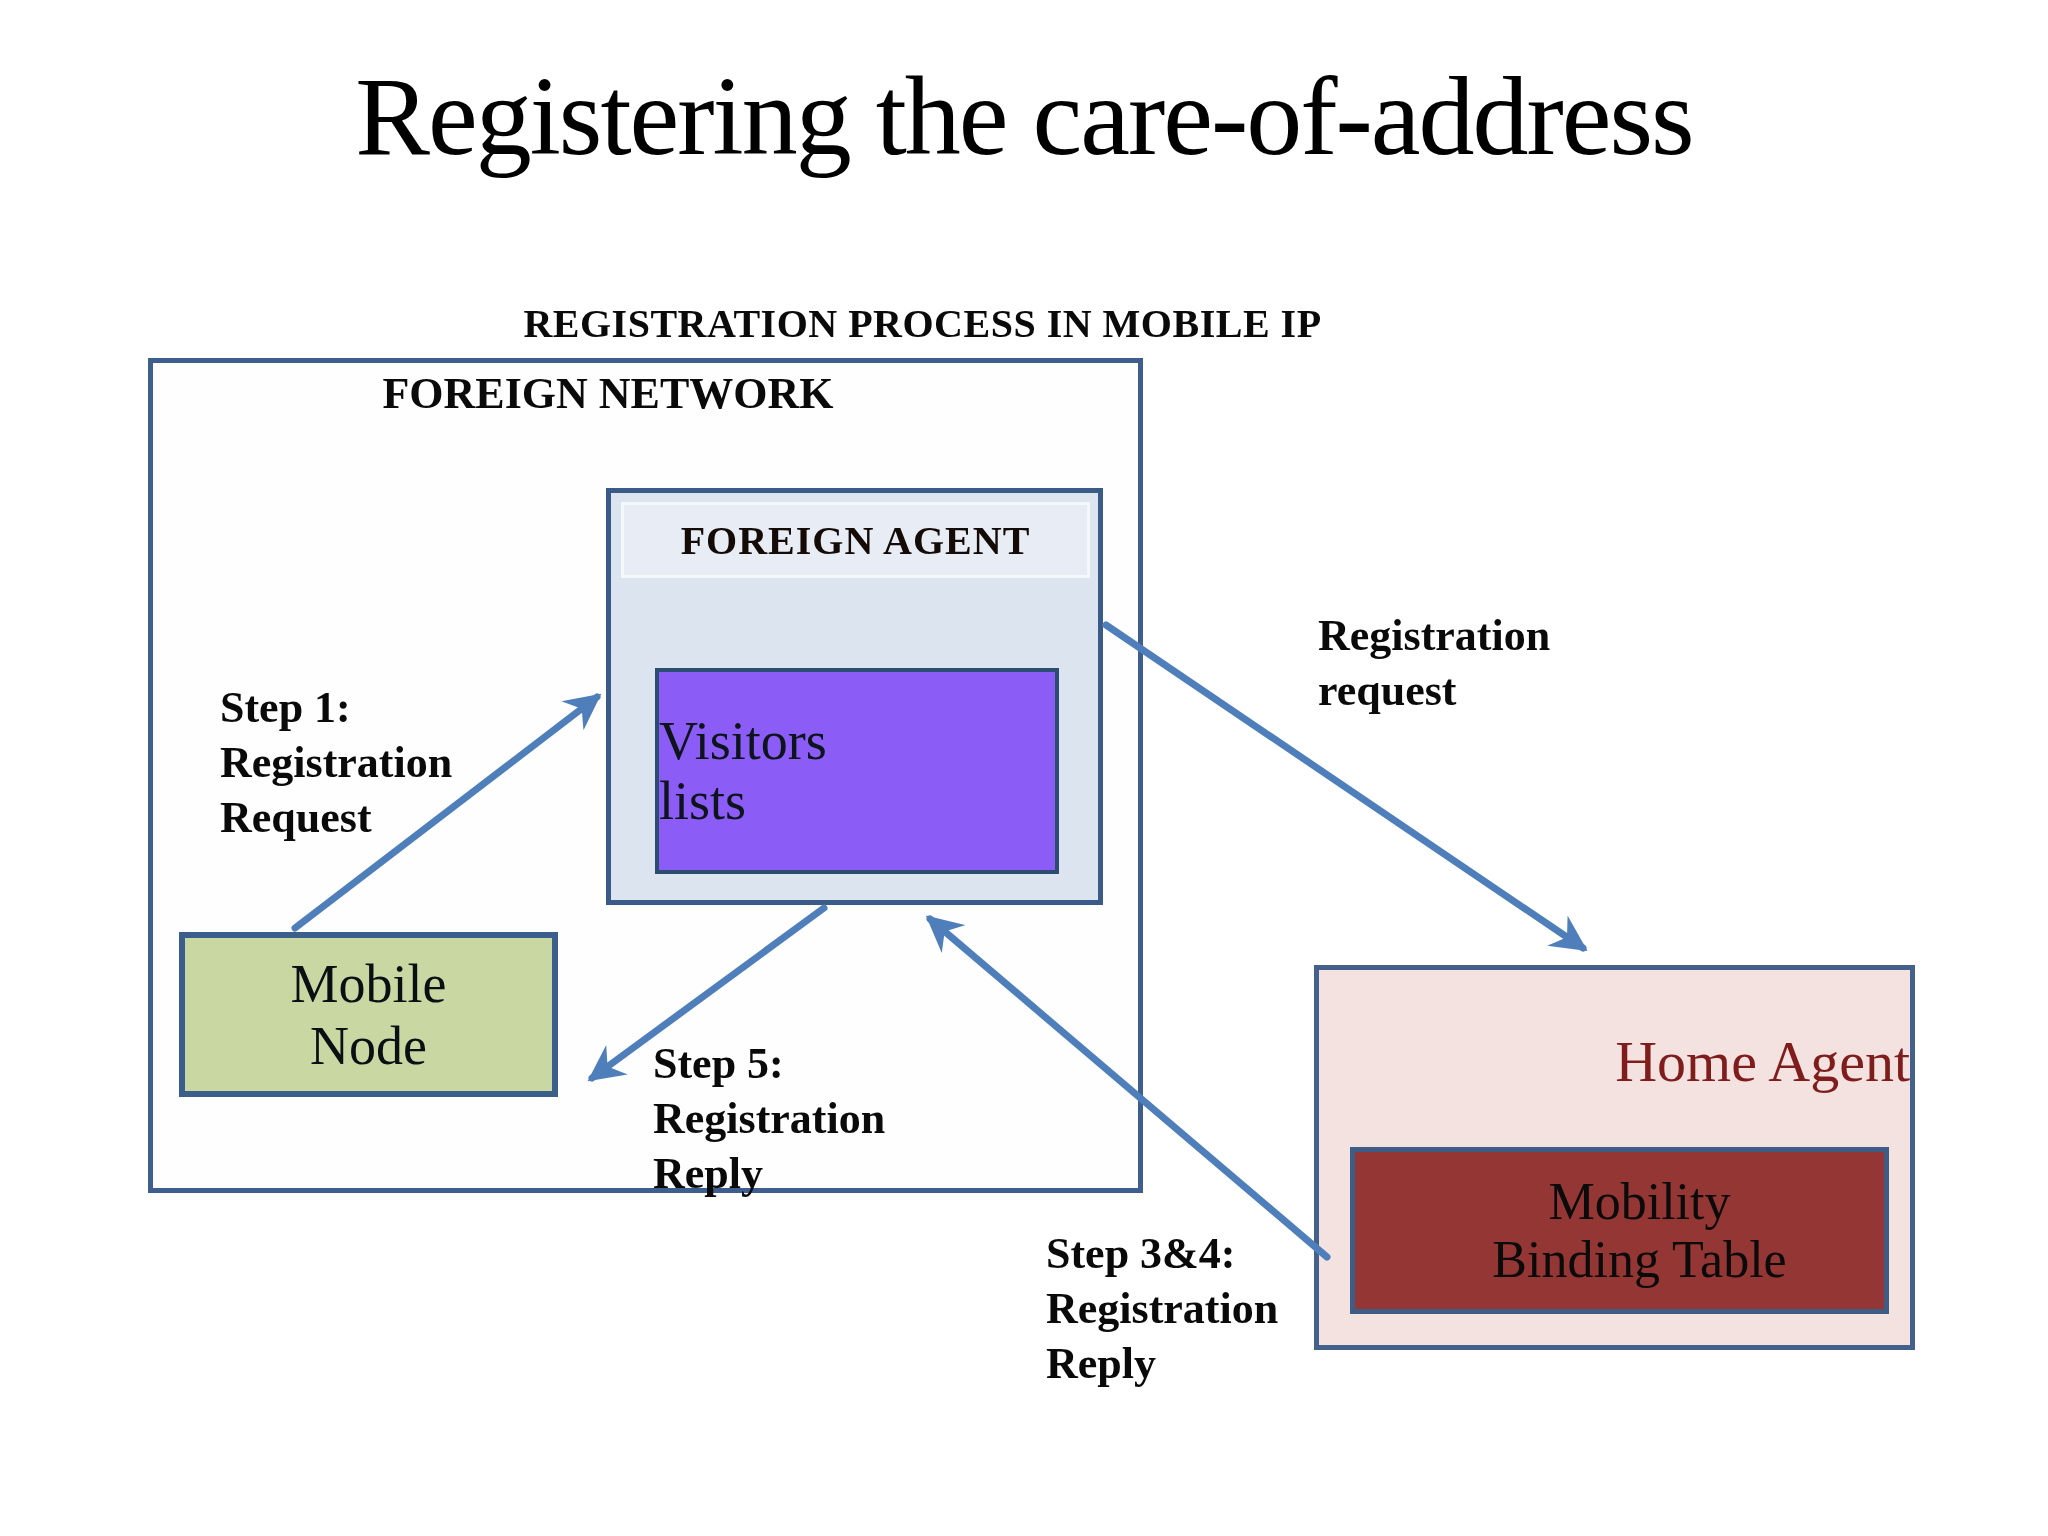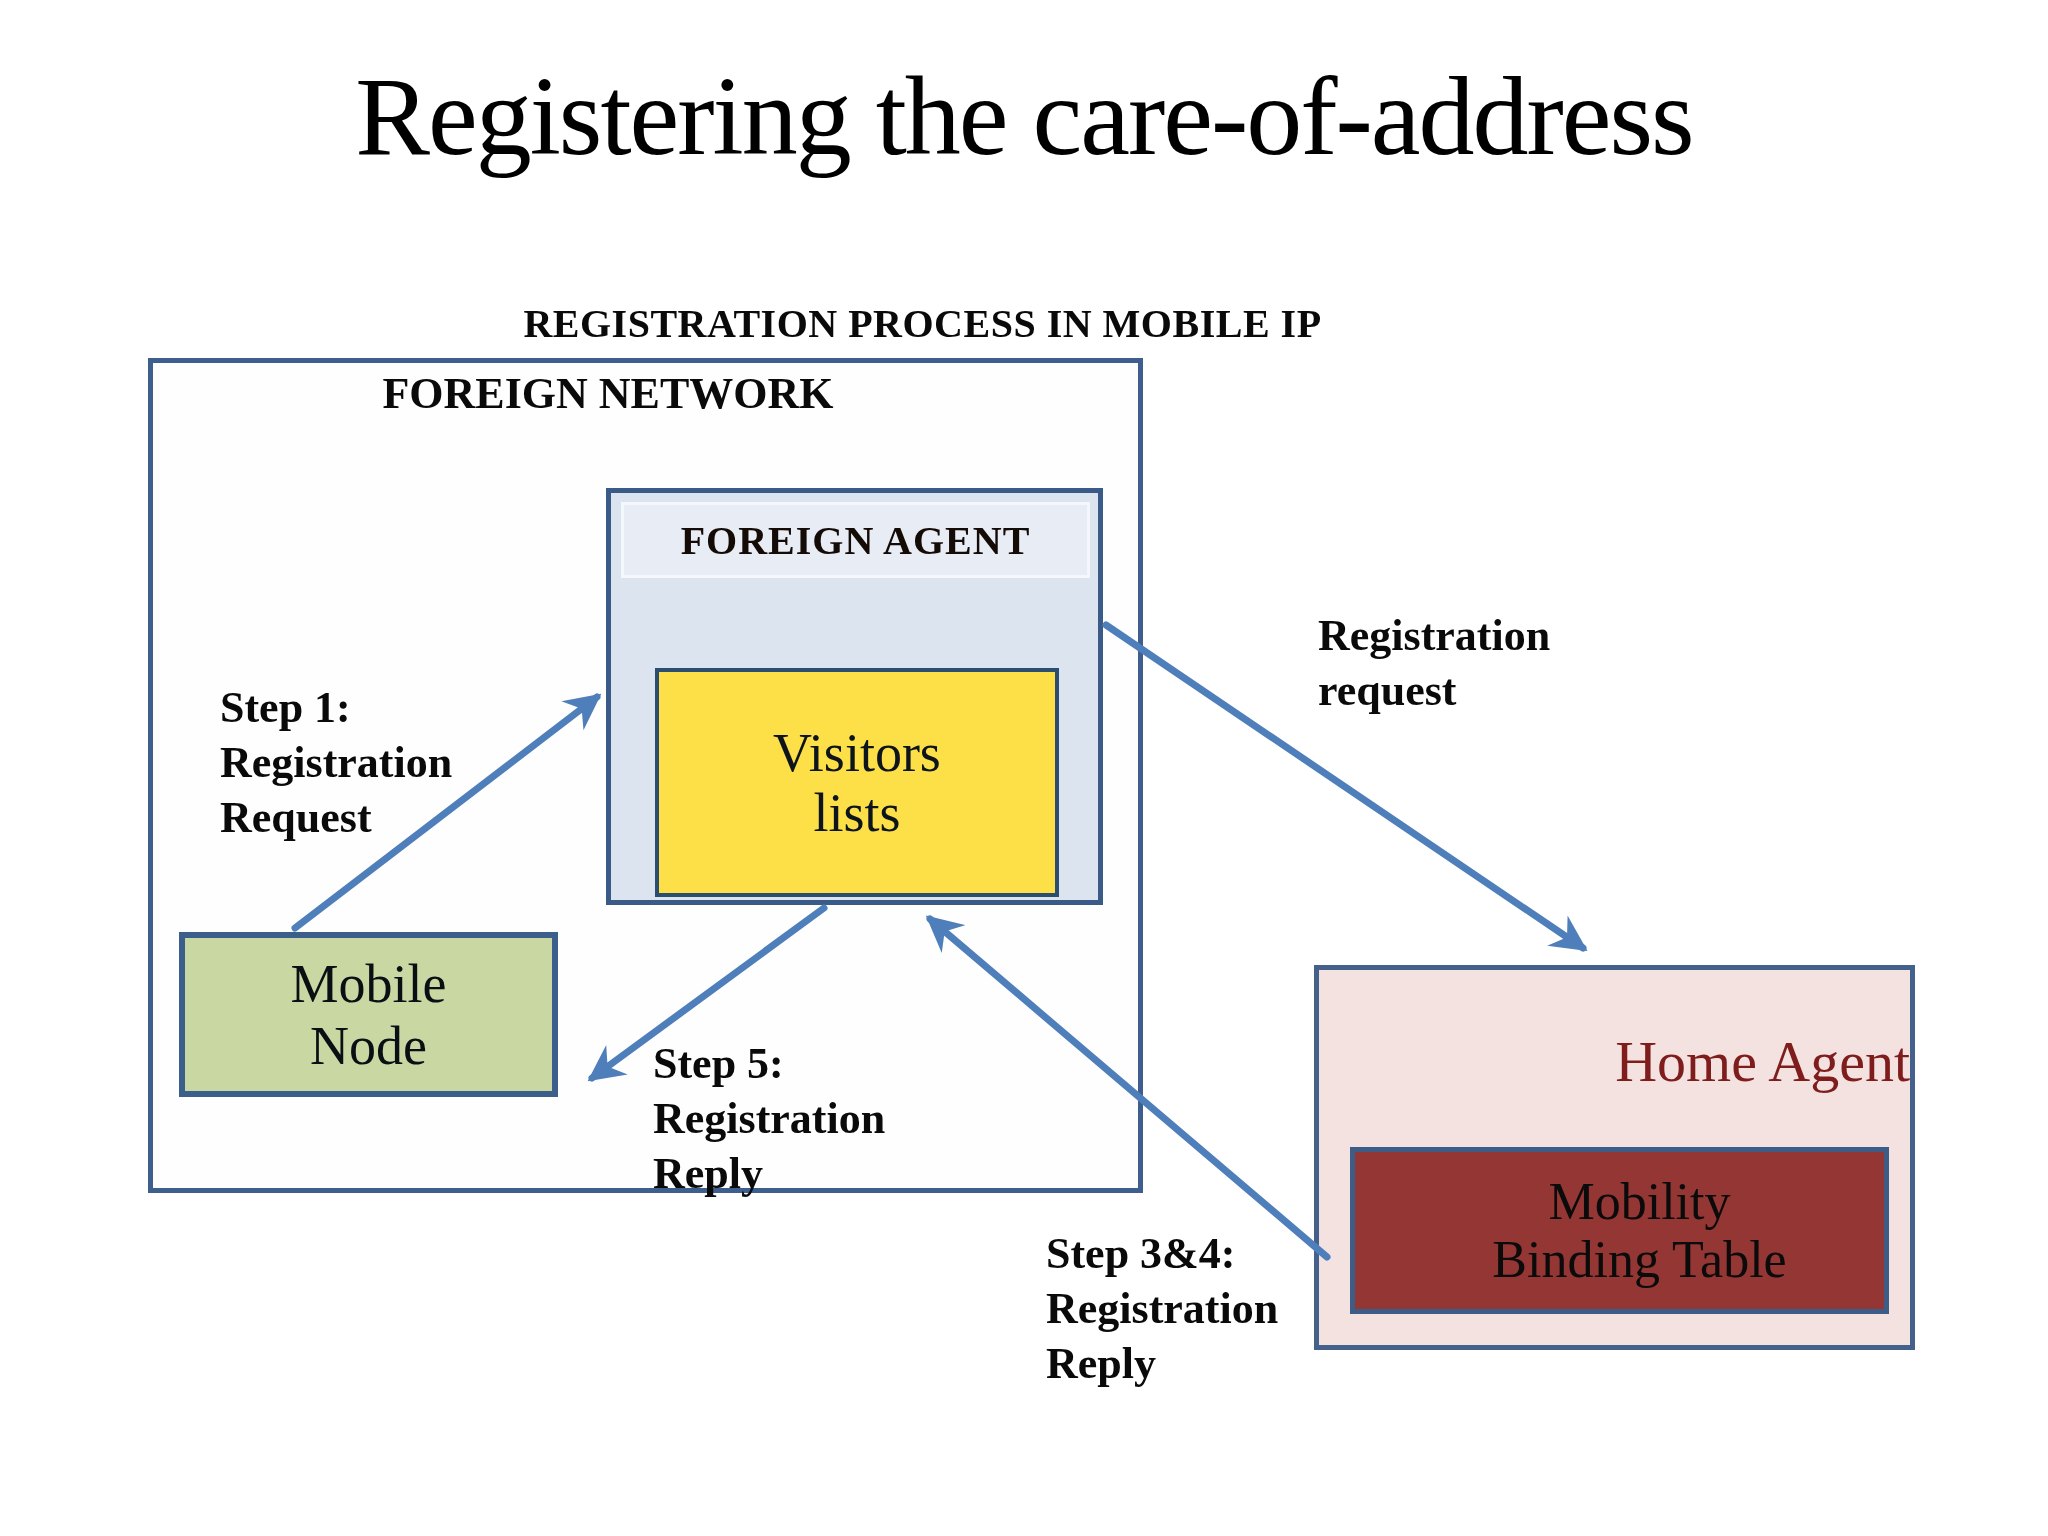--- a/index.html
+++ b/index.html
@@ -72,26 +72,25 @@
     align-items: center;
     justify-content: center;
     font-size: 40px;
     font-weight: 700;
     letter-spacing: 1px;
     color: #140a06;
     white-space: nowrap;
   }
   .visitors-box {
     left: 655px; top: 668px;
-    width: 404px; height: 229px;
-    background: #fde047;
+    width: 404px; height: 206px;
+    background: #8b5cf6;
     border: 4px solid #2b4d70;
     display: flex;
     flex-direction: column;
-    align-items: center;
     justify-content: center;
     font-size: 54px;
     line-height: 60px;
     color: #0d141c;
   }
   .mn-box {
     left: 179px; top: 932px;
     width: 379px; height: 165px;
     background: #c9d7a2;
     border: 6px solid #3c5e8a;

